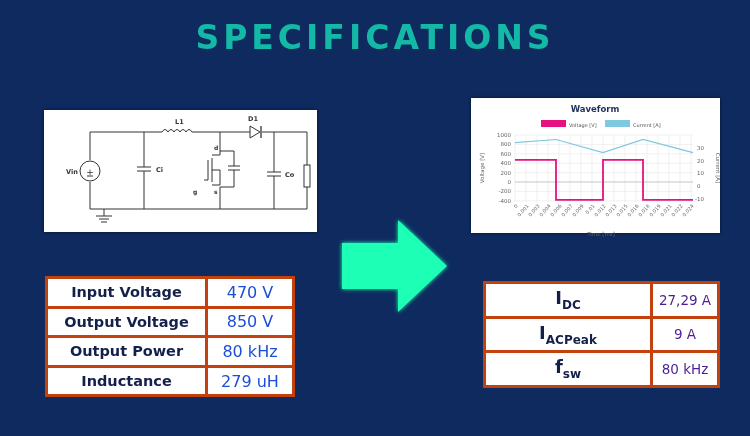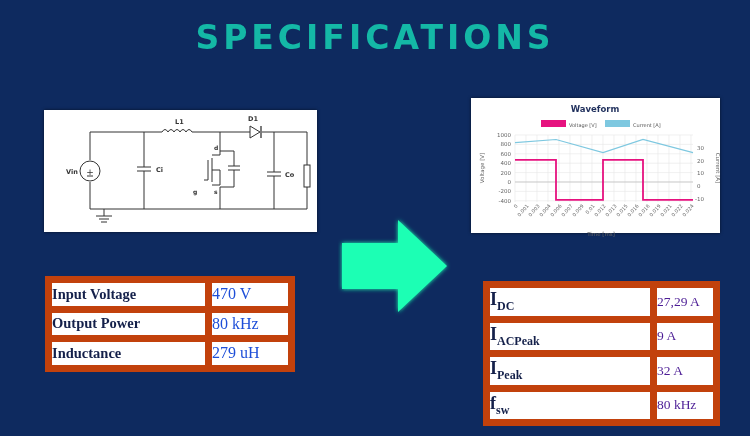--- a/index.html
+++ b/index.html
@@ -18,23 +18,22 @@
     position:absolute; background:#ffffff;
     box-shadow:0 0 3px rgba(0,0,0,0.6);
   }
   #circuit-panel { left:44px; top:110px; width:273px; height:122px; }
   #chart-panel { left:471px; top:98px; width:249px; height:135px; }
   svg text { font-family:"DejaVu Sans", sans-serif; }
   .spec-table {
     position:absolute; background:#ffffff; border-collapse:collapse;
   }
   .spec-table td {
-    border:7px solid #c2410c; text-align:left; vertical-align:middle;
+    border:3px solid #c2410c; text-align:center; vertical-align:middle;
     color:#1a2347;
-    font-family:Liberation Serif, serif;
   }
   #left-table { left:45px; top:276px; width:250px; }
   #left-table td { height:29.6px; }
   #left-table td.lbl { width:160px; font-weight:bold; font-size:14.5px; color:#14204a; }
   #left-table td.val { font-size:16px; color:#1d4ed8; }
   #right-table { left:483px; top:281px; width:237px; }
   #right-table td { height:34.5px; }
   #right-table td.lbl { width:167px; font-weight:bold; font-size:18px; color:#14204a;margin-left:37px; }
   #right-table td.lbl sub { font-size:12px; font-weight:bold; vertical-align:-5px; }
   #right-table td.val { font-size:13.5px; color:#4c1d95; }
@@ -210,20 +209,24 @@
   </svg>
 </div>
 
 <table class="spec-table" id="left-table">
   <tbody>
       <tr>
     <td class="lbl">Input Voltage</td>
     <td class="val">470 V</td>
   </tr>
   <tr>
+    <td class="lbl">Output Voltage</td>
+    <td class="val">850 V</td>
+  </tr>
+  <tr>
     <td class="lbl">Output Power</td>
     <td class="val">80 kHz</td>
   </tr>
   <tr>
     <td class="lbl">Inductance</td>
     <td class="val">279 uH</td>
   </tr>
 </tbody>
   </table>
 
@@ -231,21 +234,17 @@
   <tbody>
       <tr>
     <td class="lbl"><span>I</span><sub>DC</sub></td>
     <td class="val">27,29 A</td>
   </tr>
   <tr>
     <td class="lbl"><span>I</span><sub>ACPeak</sub></td>
     <td class="val">9 A</td>
   </tr>
   <tr>
-    <td class="lbl"><span>I</span><sub>Peak</sub></td>
-    <td class="val">32 A</td>
-  </tr>
-  <tr>
     <td class="lbl"><span>f</span><sub>sw</sub></td>
     <td class="val">80 kHz</td>
   </tr>
 </tbody>
   </table>
 
 </body></html>

